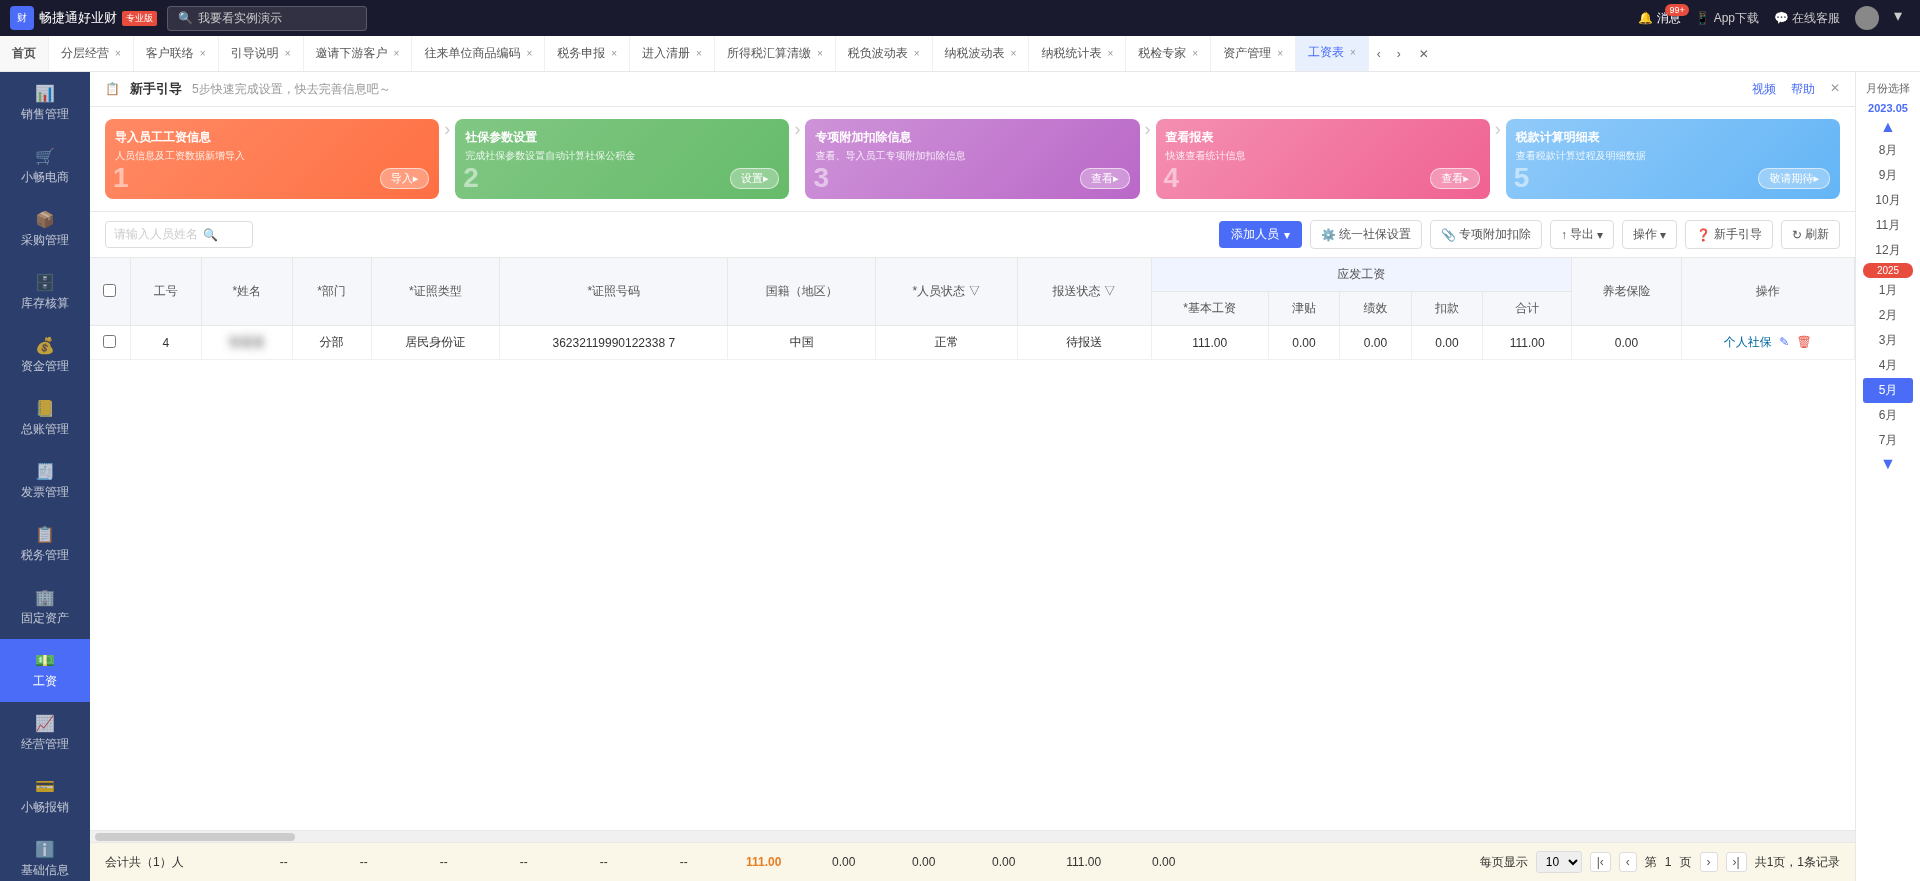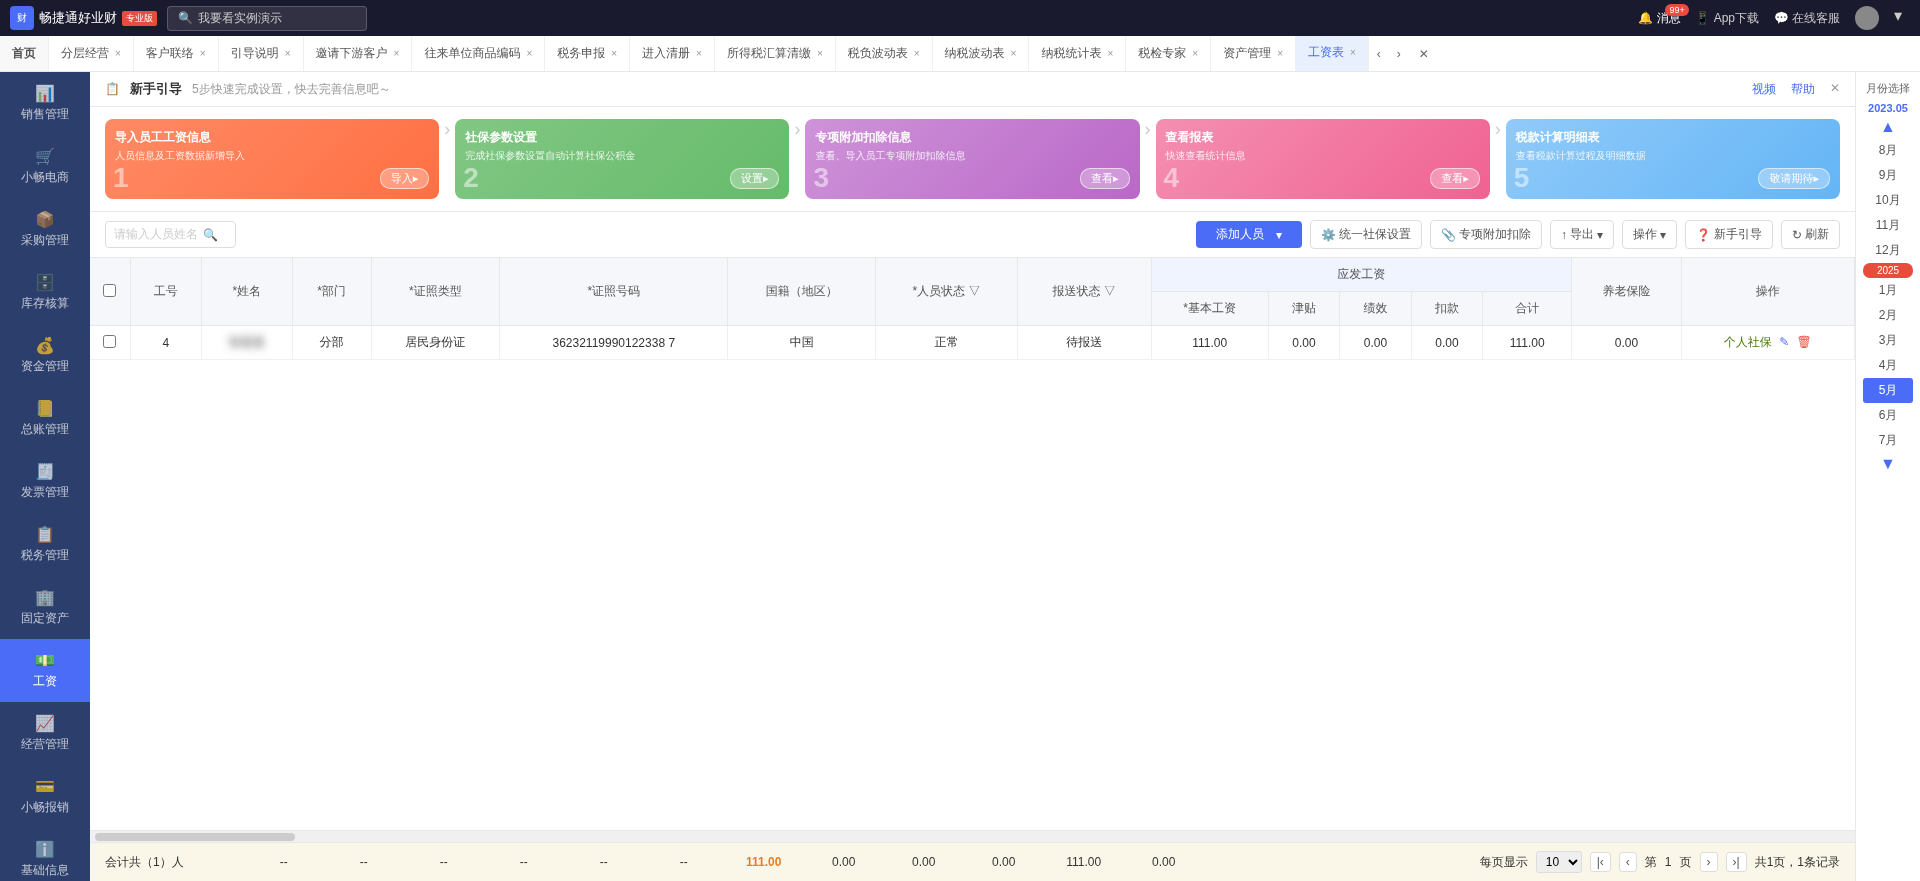--- a/index.html
+++ b/index.html
@@ -54,34 +54,34 @@
     .step-card-4 { background: linear-gradient(135deg, #f48fb1, #f06292); color: #fff; }
     .step-card-5 { background: linear-gradient(135deg, #90caf9, #64b5f6); color: #fff; }
     .step-num { font-size: 28px; font-weight: bold; opacity: 0.5; position: absolute; bottom: 5px; left: 8px; }
     .step-title { font-size: 12px; font-weight: bold; margin-bottom: 3px; }
     .step-desc { font-size: 10px; opacity: 0.85; flex: 1; }
     .step-btn { background: rgba(255,255,255,0.3); border: 1px solid rgba(255,255,255,0.6); color: #fff; border-radius: 10px; padding: 2px 10px; font-size: 11px; cursor: pointer; align-self: flex-end; margin-top: 5px; }
     .step-arrow { font-size: 18px; color: #ccc; flex-shrink: 0; }
     
     
     .toolbar { background: #fff; padding: 8px 15px; display: flex; align-items: center; gap: 8px; border-bottom: 1px solid #e8e8e8; }
-    .search-input { border: 1px solid #ddd; border-radius: 4px; padding: 4px 8px; font-size: 12px; width: 131px; display: flex; align-items: center; gap: 5px; color: #999; }
+    .search-input { border: 1px solid #ddd; border-radius: 4px; padding: 4px 8px; font-size: 12px; width: 148px; display: flex; align-items: center; gap: 5px; color: #999; }
     .toolbar-right { margin-left: auto; display: flex; align-items: center; gap: 8px; }
-    .btn-primary { background: #4a6cf7; color: #fff; border: none; border-radius: 4px; padding: 5px 20px; font-size: 12px; cursor: pointer; display: flex; align-items: center; gap: 12px; }
+    .btn-primary { background: #4a6cf7; color: #fff; border: none; border-radius: 4px; padding: 5px 12px; font-size: 12px; cursor: pointer; display: flex; align-items: center; gap: 5px; }
     .btn-outline { background: #fff; color: #555; border: 1px solid #ddd; border-radius: 4px; padding: 5px 10px; font-size: 12px; cursor: pointer; display: flex; align-items: center; gap: 3px; }
     
     
     .table-container { flex: 1; overflow: auto; background: #fff; }
     table { width: 100%; border-collapse: collapse; font-size: 12px; }
     thead th { background: #f5f7fa; border-bottom: 1px solid #e8e8e8; border-right: 1px solid #e8e8e8; padding: 8px 10px; text-align: center; white-space: nowrap; font-weight: normal; color: #555; position: sticky; top: 0; z-index: 2; }
     tbody td { border-bottom: 1px solid #f0f0f0; border-right: 1px solid #f0f0f0; padding: 8px 10px; text-align: center; color: #333; }
     .th-group { background: #f0f4ff; }
     .checkbox-cell { width: 40px; }
     input[type="checkbox"] { cursor: pointer; }
-    .action-link { color: #4d7c0f; cursor: pointer; }
+    .action-link { color: #0369a1; cursor: pointer; }
     
     
     .table-footer { background: #faf6e8; border-top: 1px solid #e8e8e8; padding: 8px 15px; display: flex; align-items: center; }
     .footer-total { color: #333; }
     .footer-values { display: flex; gap: 0; margin-left: 0; flex: 1; }
     .footer-val { text-align: center; padding: 0 10px; color: #333; min-width: 80px; }
     .pagination { margin-left: auto; display: flex; align-items: center; gap: 8px; font-size: 12px; }
     .page-btn { border: 1px solid #ddd; border-radius: 3px; padding: 2px 6px; cursor: pointer; background: #fff; color: #555; }
     .page-select { border: 1px solid #ddd; border-radius: 3px; padding: 2px 5px; font-size: 12px; }
     

